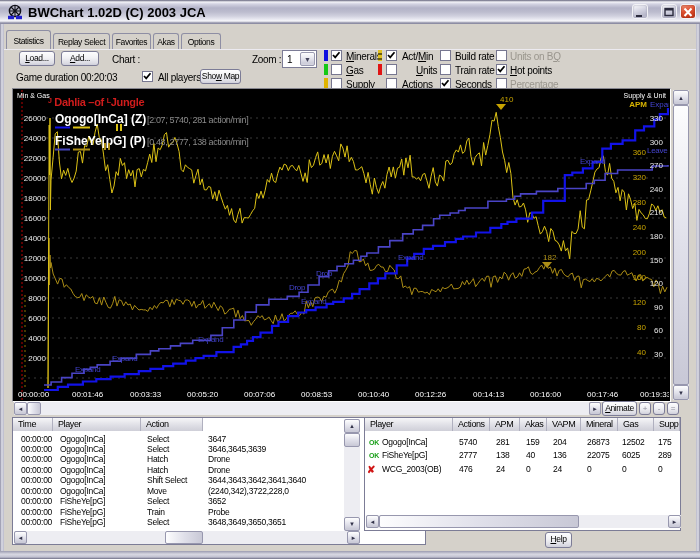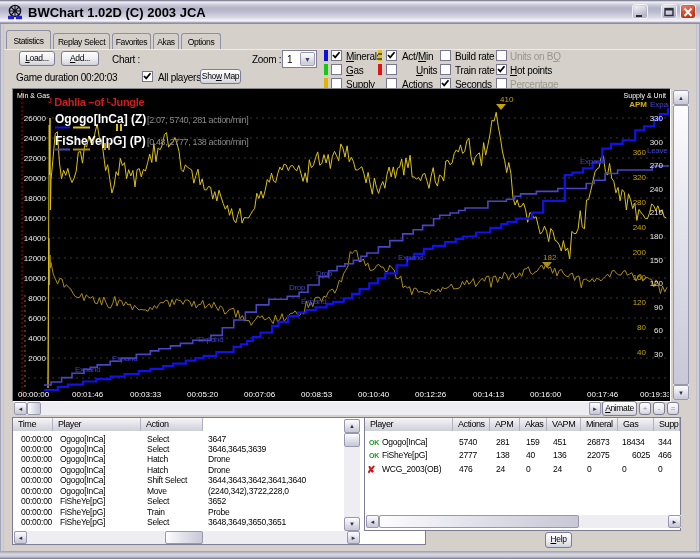--- a/index.html
+++ b/index.html
@@ -309,35 +309,35 @@
 <div class="th" style="left:182px;width:34px">VAPM</div>
 <div class="th" style="left:216px;width:37px">Mineral</div>
 <div class="th" style="left:253px;width:36px">Gas</div>
 <div class="th" style="left:289px;width:26px">Supp</div>
 <div class="tr" style="left:0;top:19.0px">
         <span style="left:4px;color:#1ca01c;font-weight:bold;font-size:7px;letter-spacing:-0.3px;top:1.5px">OK</span>
         <span style="left:17px">Ogogo[InCa]</span>
         <span style="left:94px">5740</span>
         <span style="left:131px">281</span>
         <span style="left:161px">159</span>
-        <span style="left:188px">451</span>
+        <span style="left:188px">204</span>
         <span style="left:222px">26873</span>
-        <span style="left:257px">18434</span>
-        <span style="left:293px">344</span>
+        <span style="left:257px">12502</span>
+        <span style="left:293px">175</span>
       </div>
 <div class="tr" style="left:0;top:32.3px">
         <span style="left:4px;color:#1ca01c;font-weight:bold;font-size:7px;letter-spacing:-0.3px;top:1.5px">OK</span>
         <span style="left:17px">FiSheYe[pG]</span>
         <span style="left:94px">2777</span>
         <span style="left:131px">138</span>
         <span style="left:161px">40</span>
         <span style="left:188px">136</span>
         <span style="left:222px">22075</span>
-        <span style="left:267px">6025</span>
-        <span style="left:293px">466</span>
+        <span style="left:257px">6025</span>
+        <span style="left:293px">289</span>
       </div>
 <div class="tr" style="left:0;top:45.6px">
         <span style="left:2px;color:#d01414;font-weight:bold;font-size:10px;top:0">✘</span>
         <span style="left:17px">WCG_2003(OB)</span>
         <span style="left:94px">476</span>
         <span style="left:131px">24</span>
         <span style="left:161px">0</span>
         <span style="left:188px">24</span>
         <span style="left:222px">0</span>
         <span style="left:257px">0</span>

